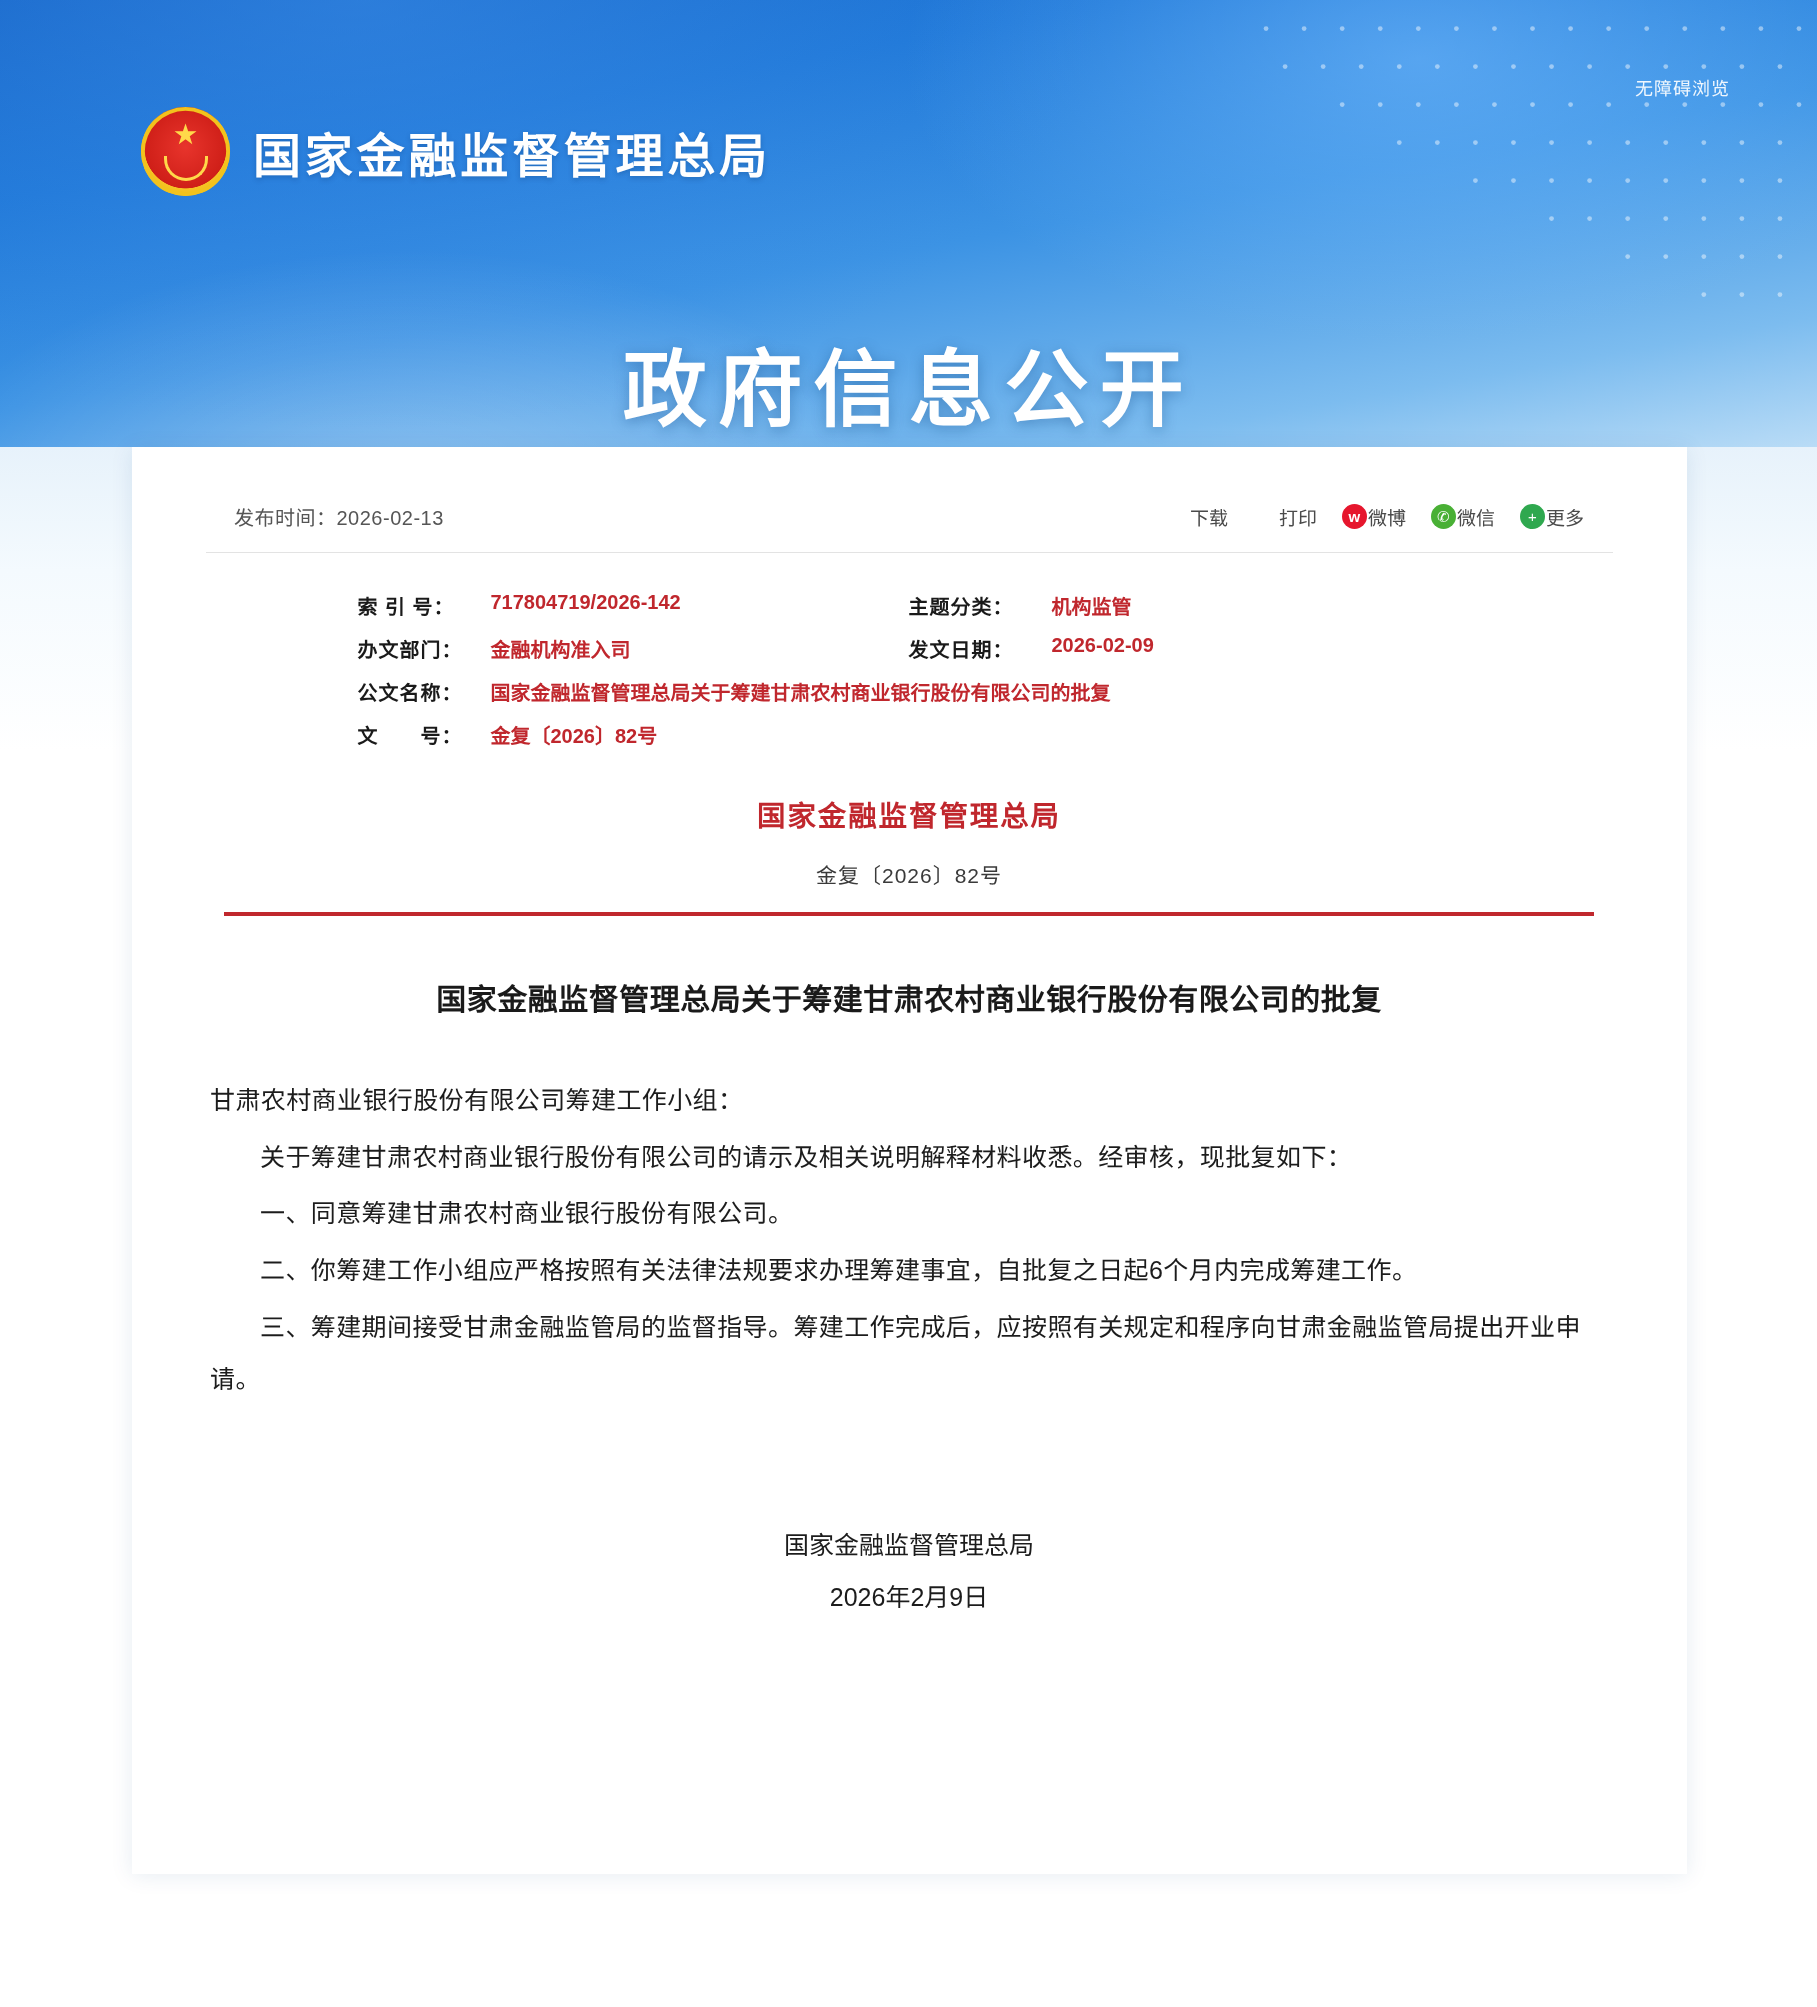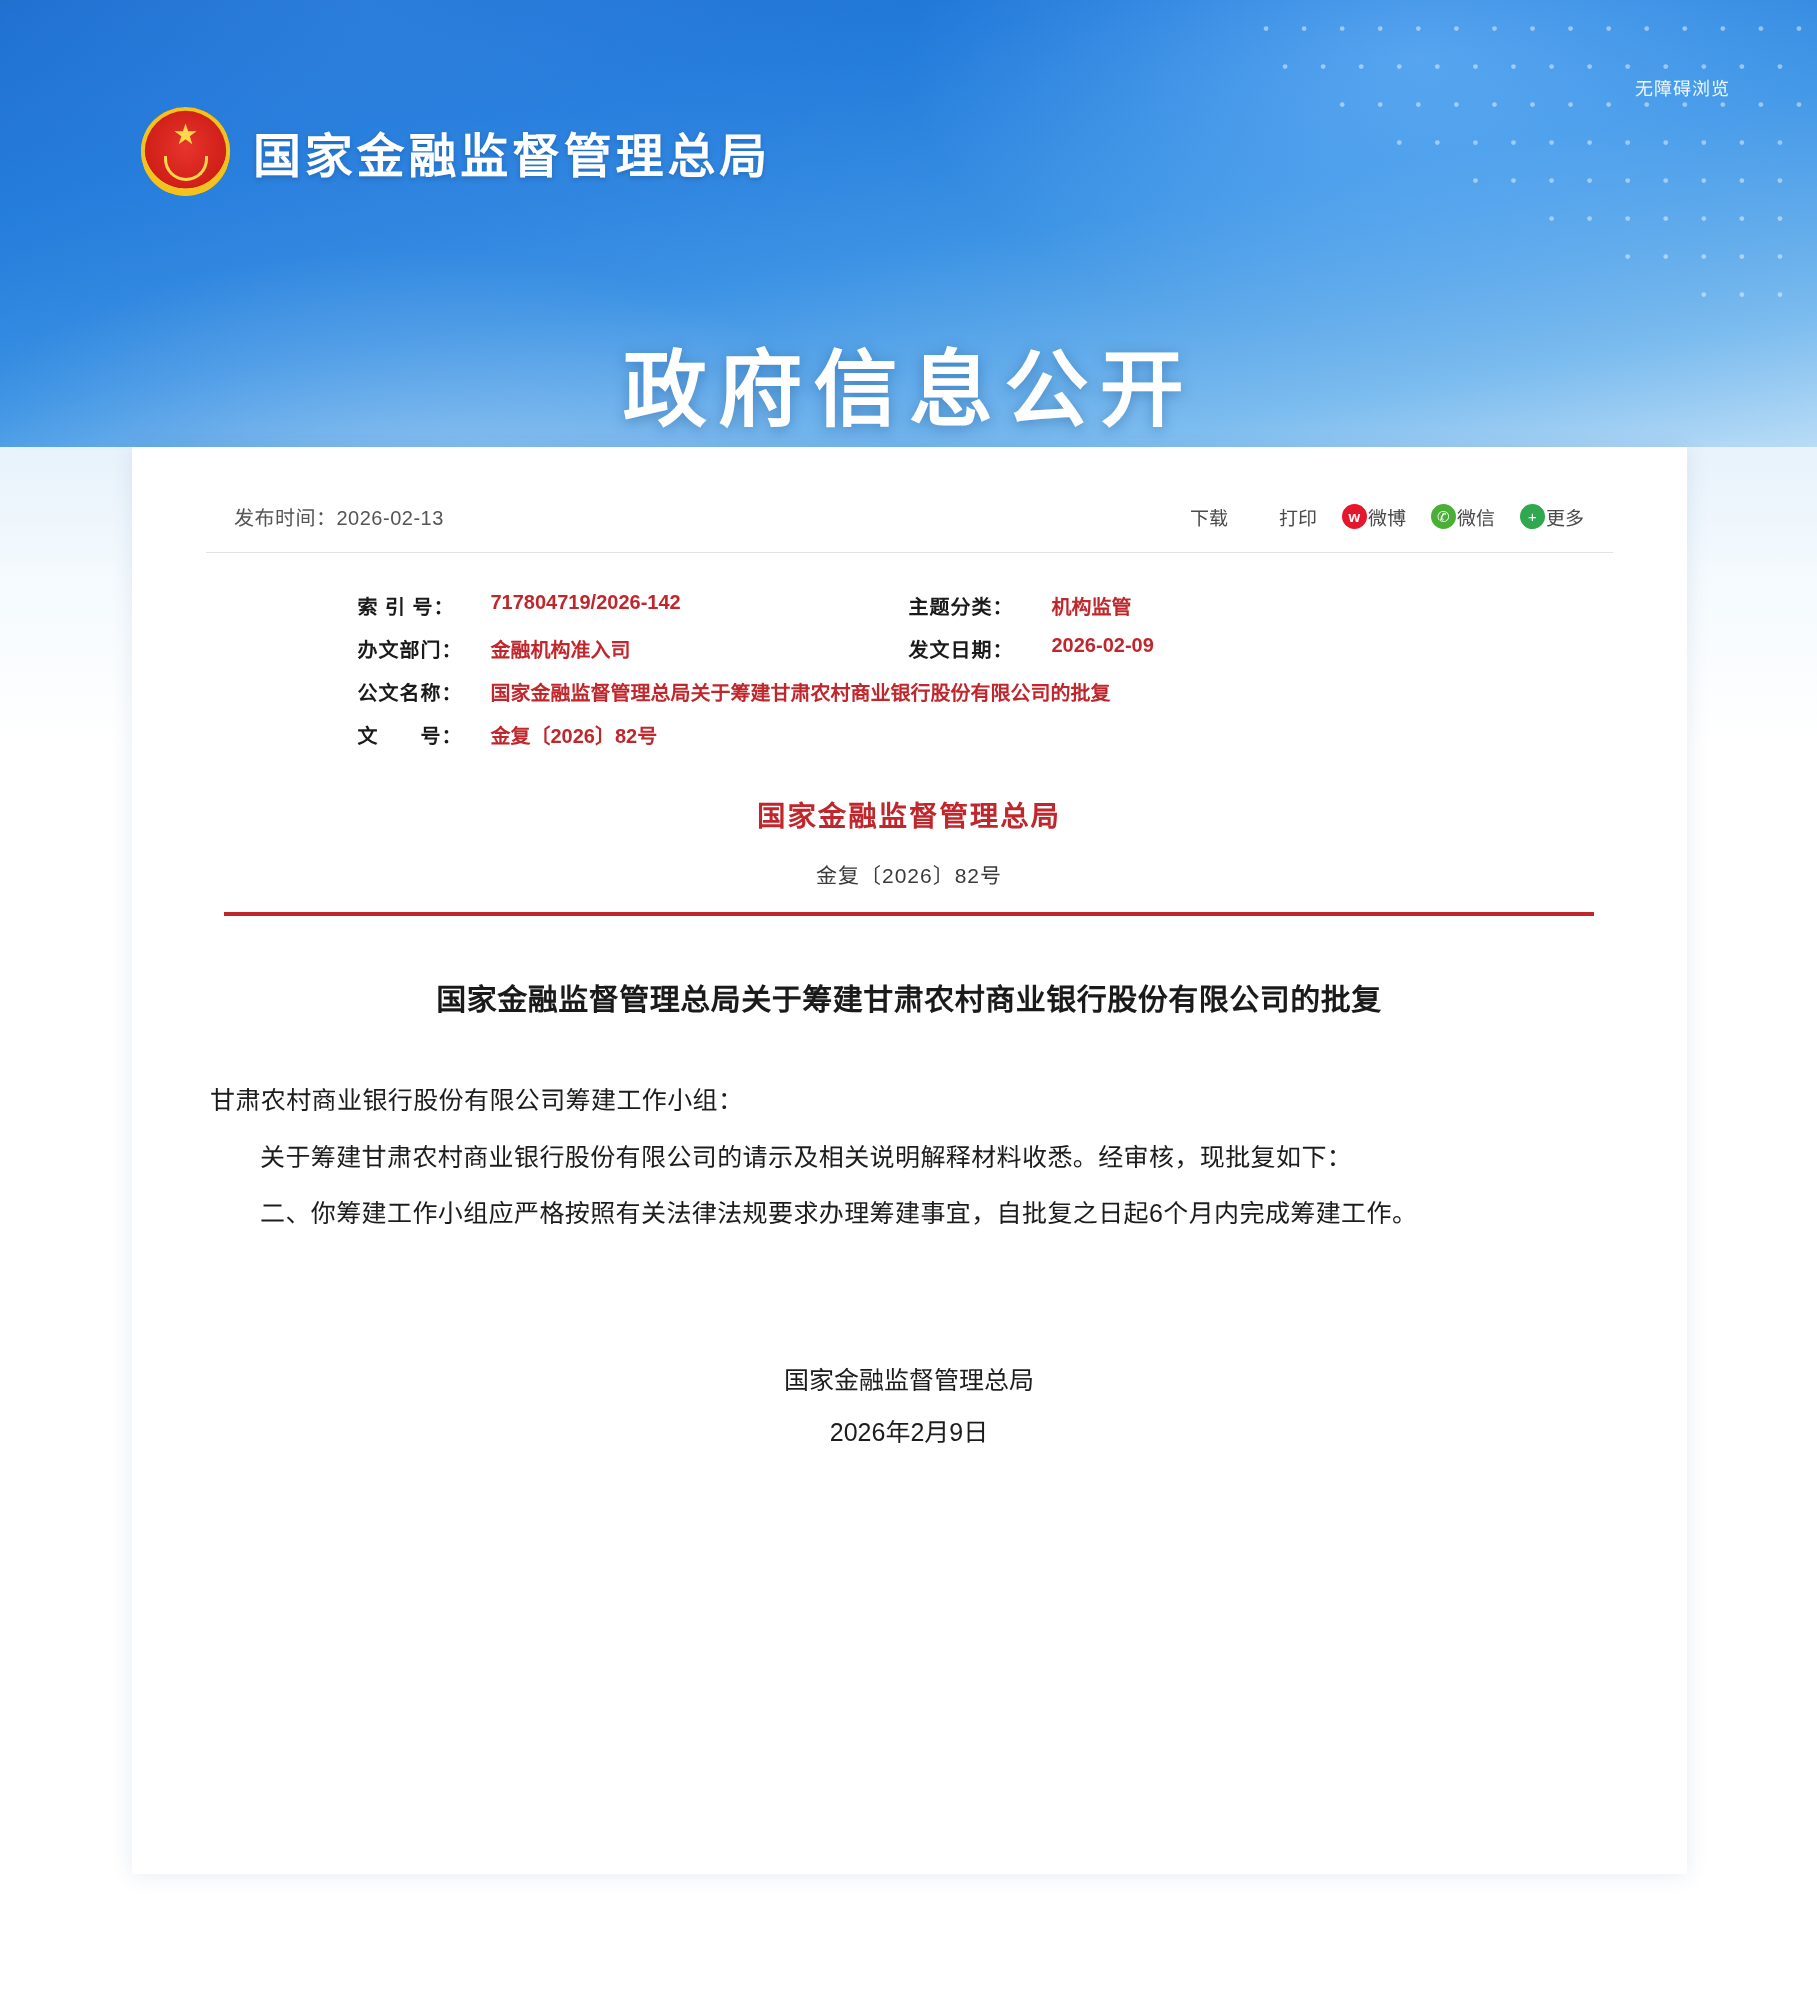--- a/index.html
+++ b/index.html
@@ -382,21 +382,23 @@
 
     <div class="org-title">国家金融监督管理总局</div>
     <div class="doc-number">金复〔2026〕82号</div>
     <div class="red-rule"></div>
 
     <div class="doc-title">国家金融监督管理总局关于筹建甘肃农村商业银行股份有限公司的批复</div>
 
     <div class="doc-body">
       <p>甘肃农村商业银行股份有限公司筹建工作小组：</p>
       <p class="indent">关于筹建甘肃农村商业银行股份有限公司的请示及相关说明解释材料收悉。经审核，现批复如下：</p>
+      <p class="indent">一、同意筹建甘肃农村商业银行股份有限公司。</p>
       <p class="indent">二、你筹建工作小组应严格按照有关法律法规要求办理筹建事宜，自批复之日起6个月内完成筹建工作。</p>
+      <p class="indent">三、筹建期间接受甘肃金融监管局的监督指导。筹建工作完成后，应按照有关规定和程序向甘肃金融监管局提出开业申请。</p>
     </div>
 
     <div class="signature">
       <div>国家金融监督管理总局</div>
       <div>2026年2月9日</div>
     </div>
 
   </div>
 </div>
 

